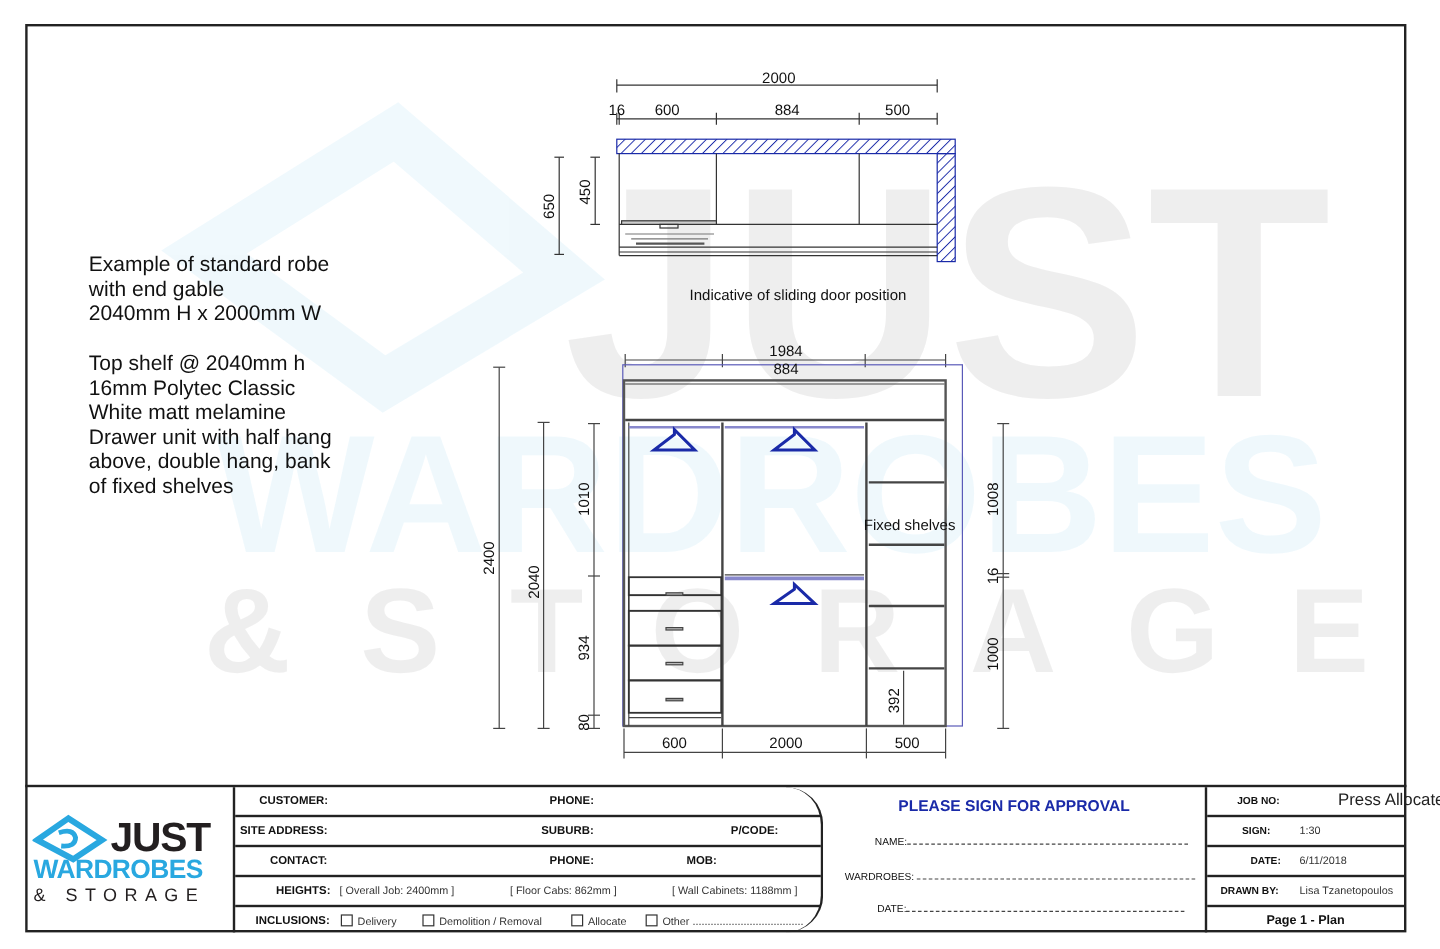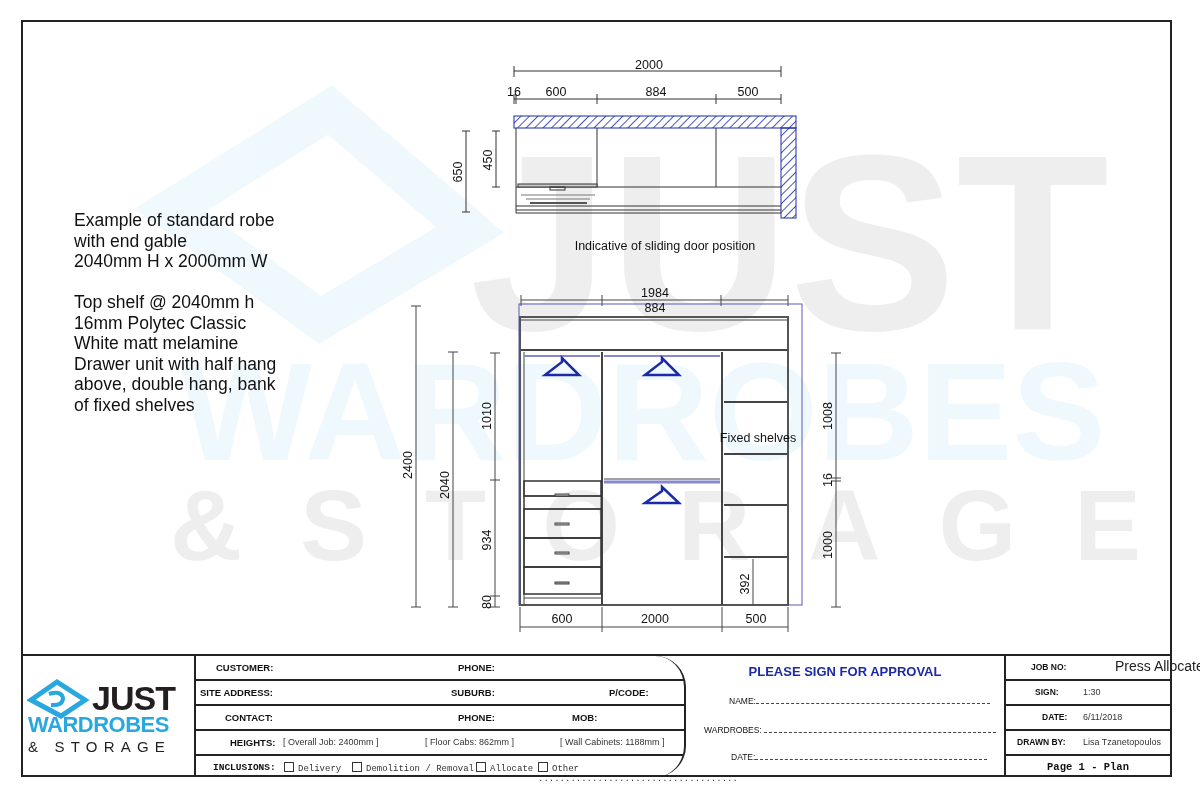--- a/index.html
+++ b/index.html
@@ -10,21 +10,21 @@
   .notes { position:absolute; left:74px; top:210px; font-size:17.5px; line-height:20.5px; color:#111; white-space:pre-line; }
   .dim { font-size:12.5px; fill:#111; font-family:"Liberation Sans", sans-serif; }
 
   
   .tb { position:absolute; left:21px; top:654px; width:1151px; height:123px; border-top:2px solid #222; box-sizing:border-box; }
   .tb-logo { position:absolute; left:0; top:0; width:175px; height:121px; border-right:2px solid #222; box-sizing:border-box; }
   .tb-info { position:absolute; left:175px; top:0; width:490px; height:121px; border-right:2px solid #222; box-sizing:border-box;border-radius:31px; }
   .tb-appr { position:absolute; left:665px; top:0; width:320px; height:121px; border-right:2px solid #222; box-sizing:border-box; }
   .tb-job { position:absolute; left:985px; top:0; width:164px; height:121px; box-sizing:border-box; }
   .row { position:absolute; left:0; right:0; height:25px; border-bottom:2px solid #222; box-sizing:border-box; font-size:9.5px; }
-  .row:last-child { border-bottom:none;font-family:Liberation Mono, monospace; }
+  .row:last-child { border-bottom:none; }
   .lbl { position:absolute; top:6px; font-weight:bold; font-size:9.5px; }
   .val { position:absolute; top:6px; font-size:9px; color:#333; }
   .cb { display:inline-block; width:8px; height:8px; border:1px solid #333; vertical-align:-1px; margin-right:4px; }
   .appr-title { position:absolute; left:0; right:0; top:8px; text-align:center; color:#1a2aa8; font-weight:bold; font-size:13px; }
   .sig-line { position:absolute; font-size:8.5px; font-weight:normal; }
   .sig-line .ul { display:inline-block; border-bottom:1px dashed #444; height:8px; vertical-align:baseline; }
   .page-lbl { position:absolute; left:0; right:0; top:5px; text-align:center; font-weight:bold; font-size:10.5px; }
   .jobno-val { position:absolute; top:2px; left:77px; font-size:14px; white-space:nowrap; color:#222;margin-left:32px; }
 
   .logo-just { position:absolute; left:71px; top:25px; font-size:34px; font-weight:900; color:#231f20; letter-spacing:-1px; line-height:34px; font-family:"Liberation Sans", sans-serif;}

